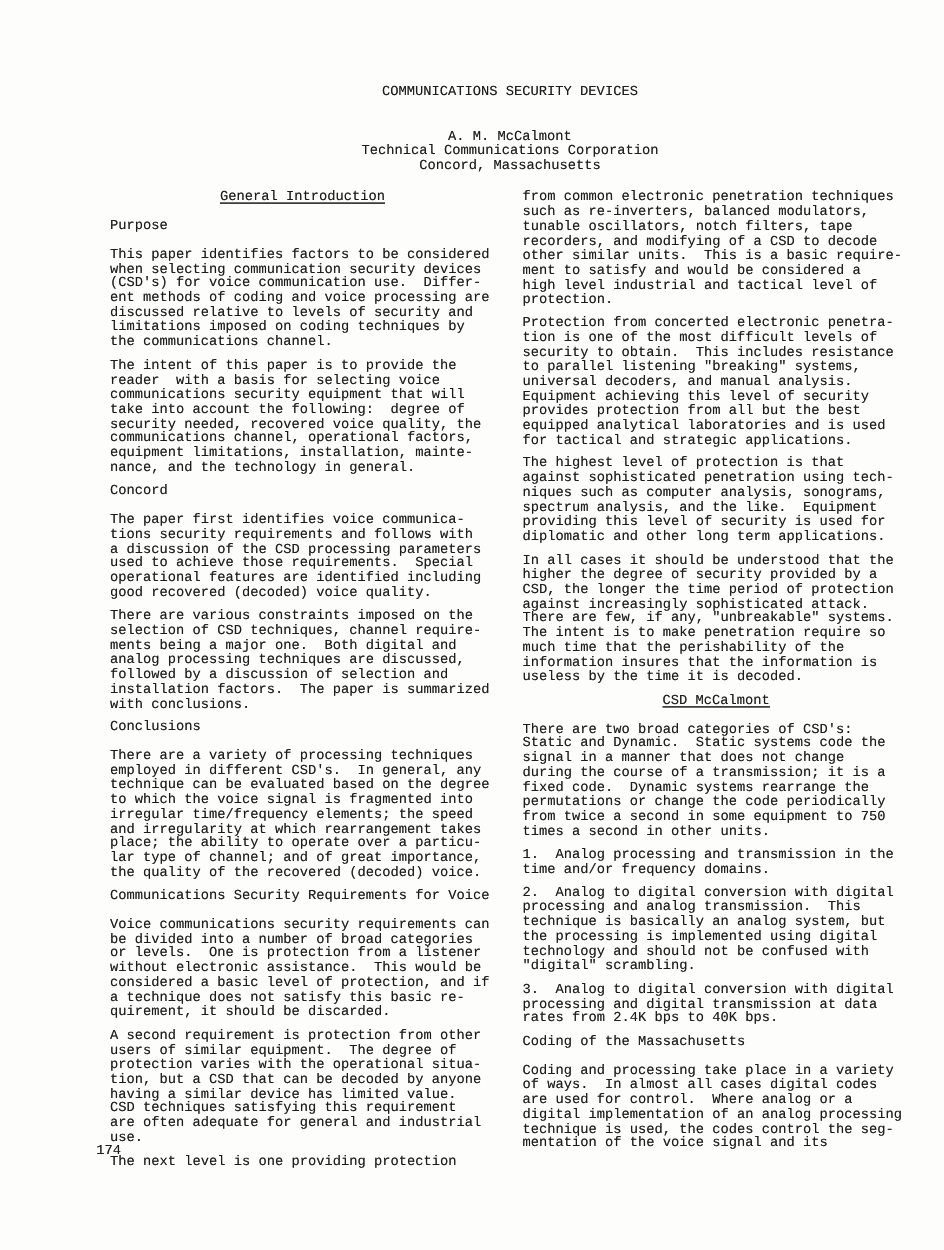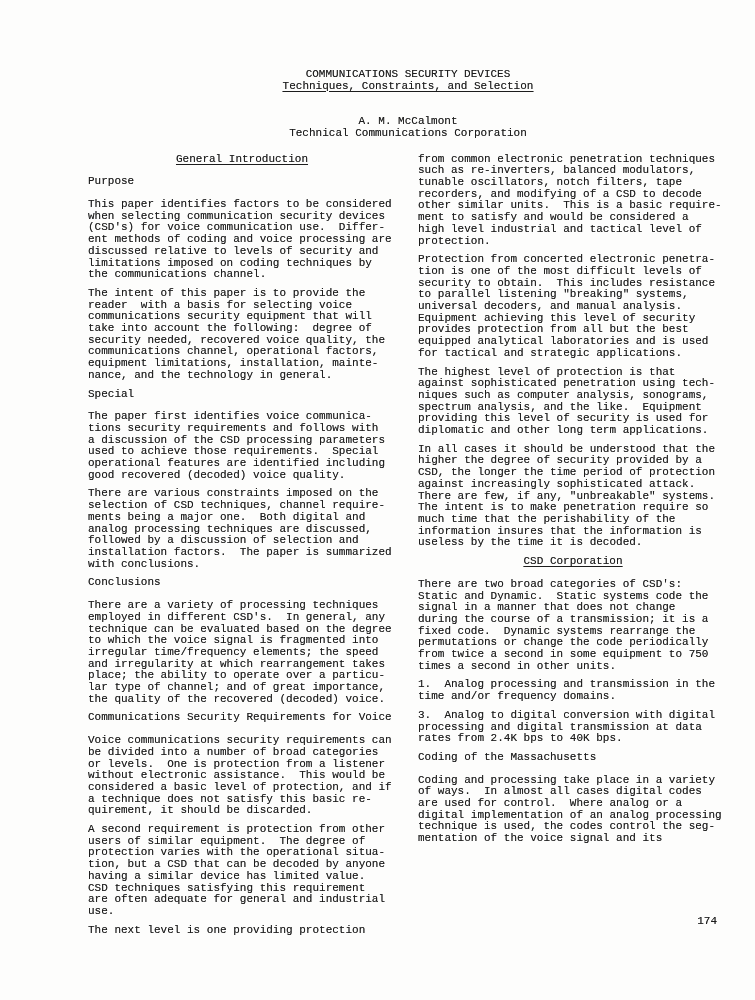--- a/index.html
+++ b/index.html
@@ -54,34 +54,34 @@
     text-underline-offset: 2px;
     text-decoration-thickness: 1px;
     margin-bottom: 11px;
   }
   .extra-space { margin-top: 5px; }
   .pageno {
     position: absolute;
     top: 916px;
     left: 77px;
     width: 640px;
-    text-align: right;
+    text-align: left;
   }
 </style>
 </head>
 <body>
 
 <div class="page">
 
   <div class="header">
     <div class="title-line">COMMUNICATIONS SECURITY DEVICES</div>
-    <div class="subtitle-line">Techniques, Constraints, and Selection</div>
     <div class="author-block">
       <div>A. M. McCalmont</div>
       <div>Technical Communications Corporation</div>
+      <div>Concord, Massachusetts</div>
     </div>
   </div>
 
   <div class="columns">
     <div class="col col-left">
         <div class="block heading-center">General Introduction</div>
         <div class="block heading-left">Purpose</div>
         <div class="block para">This paper identifies factors to be considered
 when selecting communication security devices
 (CSD's) for voice communication use.  Differ-
@@ -90,21 +90,21 @@
 limitations imposed on coding techniques by
 the communications channel.</div>
         <div class="block para">The intent of this paper is to provide the
 reader  with a basis for selecting voice
 communications security equipment that will
 take into account the following:  degree of
 security needed, recovered voice quality, the
 communications channel, operational factors,
 equipment limitations, installation, mainte-
 nance, and the technology in general.</div>
-        <div class="block heading-left">Special</div>
+        <div class="block heading-left">Concord</div>
         <div class="block para">The paper first identifies voice communica-
 tions security requirements and follows with
 a discussion of the CSD processing parameters
 used to achieve those requirements.  Special
 operational features are identified including
 good recovered (decoded) voice quality.</div>
         <div class="block para">There are various constraints imposed on the
 selection of CSD techniques, channel require-
 ments being a major one.  Both digital and
 analog processing techniques are discussed,
@@ -165,31 +165,37 @@
 diplomatic and other long term applications.</div>
         <div class="block para">In all cases it should be understood that the
 higher the degree of security provided by a
 CSD, the longer the time period of protection
 against increasingly sophisticated attack.
 There are few, if any, "unbreakable" systems.
 The intent is to make penetration require so
 much time that the perishability of the
 information insures that the information is
 useless by the time it is decoded.</div>
-        <div class="block heading-center">CSD Corporation</div>
+        <div class="block heading-center">CSD McCalmont</div>
         <div class="block para">There are two broad categories of CSD's:
 Static and Dynamic.  Static systems code the
 signal in a manner that does not change
 during the course of a transmission; it is a
 fixed code.  Dynamic systems rearrange the
 permutations or change the code periodically
 from twice a second in some equipment to 750
 times a second in other units.</div>
         <div class="block para">1.  Analog processing and transmission in the
 time and/or frequency domains.</div>
+        <div class="block para">2.  Analog to digital conversion with digital
+processing and analog transmission.  This
+technique is basically an analog system, but
+the processing is implemented using digital
+technology and should not be confused with
+"digital" scrambling.</div>
         <div class="block para">3.  Analog to digital conversion with digital
 processing and digital transmission at data
 rates from 2.4K bps to 40K bps.</div>
         <div class="block heading-left extra-space">Coding of the Massachusetts</div>
         <div class="block para">Coding and processing take place in a variety
 of ways.  In almost all cases digital codes
 are used for control.  Where analog or a
 digital implementation of an analog processing
 technique is used, the codes control the seg-
 mentation of the voice signal and its</div>

